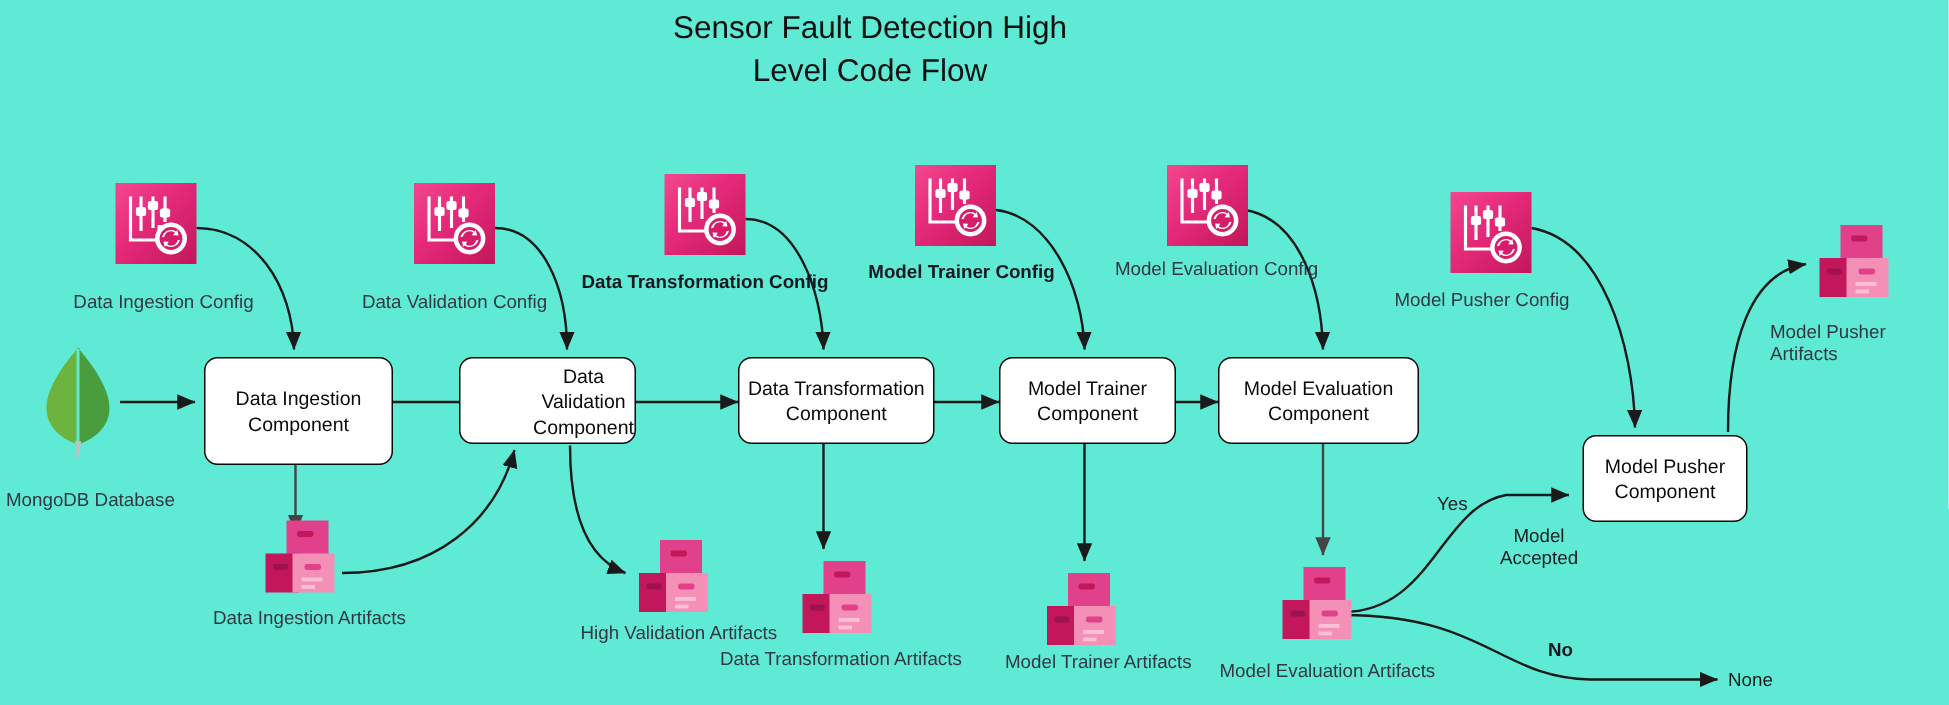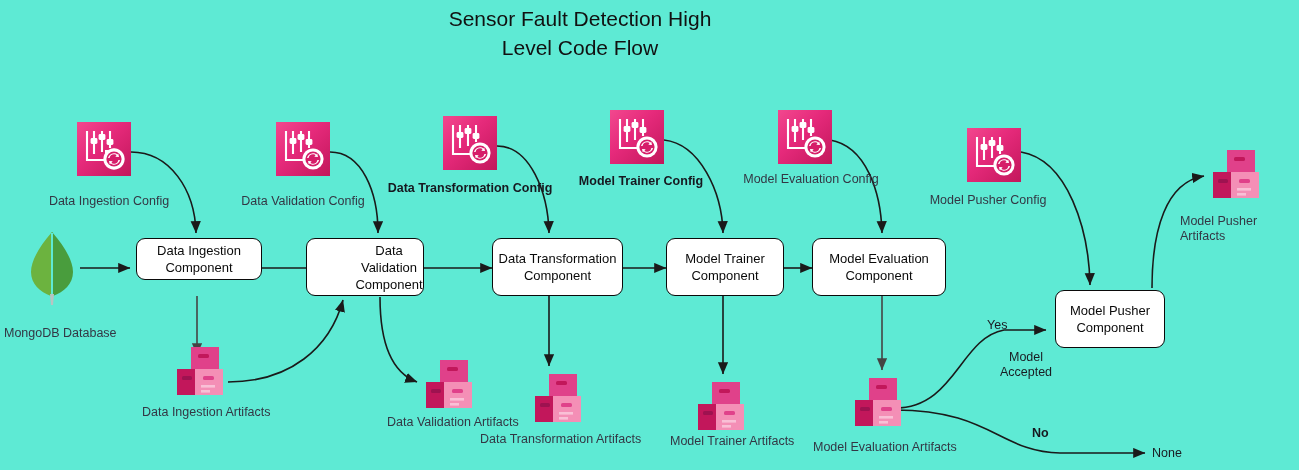--- a/index.html
+++ b/index.html
@@ -307,21 +307,21 @@
         <circle cx="0" cy="0" r="7.6" fill="#d61d69"></circle>
         <g fill="#ffffff">
           <path d="M-4.4,-1.1 A4.4,4.4 0 0 1 2.6,-3.9 L1.4,-2.2 L5.0,-2.0 L4.2,-5.6 L3.4,-4.6 A6.1,6.1 0 0 0 -6.0,-0.9 Z"></path>
           <path d="M4.4,1.1 A4.4,4.4 0 0 1 -2.6,3.9 L-1.4,2.2 L-5.0,2.0 L-4.2,5.6 L-3.4,4.6 A6.1,6.1 0 0 0 6.0,0.9 Z"></path>
         </g>
       </g>
     </svg>
   </div>
   <div class="label center" style="left:988px; top:193px;">Model Pusher Config</div>
 
-  <div class="component" style="left:136px; top:238px; width:126px; height:42px;">Data Ingestion
+  <div class="component" style="left:136px; top:238px; width:126px; height:72px;">Data Ingestion
 Component</div>
 
   <div class="component" style="left:306px; top:238px; width:118px; height:58px;padding-left:48px;">Data Validation
 Component</div>
 
   <div class="component" style="left:492px; top:238px; width:131px; height:58px;">Data Transformation
 Component</div>
 
   <div class="component" style="left:666px; top:238px; width:118px; height:58px;">Model Trainer
 Component</div>
@@ -351,21 +351,21 @@
       <rect x="16" y="2" width="28" height="30" fill="#e0418a"></rect>
       <rect x="23" y="9" width="11" height="4" rx="1.6" fill="#c2175b"></rect>
       <rect x="2" y="24" width="22" height="26" fill="#c2175b"></rect>
       <rect x="7" y="31" width="10" height="4" rx="1.6" fill="#9e1250"></rect>
       <rect x="20" y="24" width="28" height="26" fill="#f48fb6"></rect>
       <rect x="28" y="31" width="11" height="4" rx="1.6" fill="#e0418a"></rect>
       <rect x="26" y="40" width="14" height="2.6" fill="#f9c0d6"></rect>
       <rect x="26" y="45" width="9" height="2.6" fill="#f9c0d6"></rect>
     </svg>
   </div>
-  <div class="label" style="left:387px; top:415px;">Data Validation Artifacts</div>
+  <div class="label" style="left:387px; top:415px;">High Validation Artifacts</div>
 
   <div class="artifact-icon" style="left:533px; top:372px;">
     <svg viewBox="0 0 56 54">
       <rect x="16" y="2" width="28" height="30" fill="#e0418a"></rect>
       <rect x="23" y="9" width="11" height="4" rx="1.6" fill="#c2175b"></rect>
       <rect x="2" y="24" width="22" height="26" fill="#c2175b"></rect>
       <rect x="7" y="31" width="10" height="4" rx="1.6" fill="#9e1250"></rect>
       <rect x="20" y="24" width="28" height="26" fill="#f48fb6"></rect>
       <rect x="28" y="31" width="11" height="4" rx="1.6" fill="#e0418a"></rect>
       <rect x="26" y="40" width="14" height="2.6" fill="#f9c0d6"></rect>
@@ -409,19 +409,19 @@
       <rect x="2" y="24" width="22" height="26" fill="#c2175b"></rect>
       <rect x="7" y="31" width="10" height="4" rx="1.6" fill="#9e1250"></rect>
       <rect x="20" y="24" width="28" height="26" fill="#f48fb6"></rect>
       <rect x="28" y="31" width="11" height="4" rx="1.6" fill="#e0418a"></rect>
       <rect x="26" y="40" width="14" height="2.6" fill="#f9c0d6"></rect>
       <rect x="26" y="45" width="9" height="2.6" fill="#f9c0d6"></rect>
     </svg>
   </div>
   <div class="label" style="left:1180px; top:214px;">Model Pusher Artifacts</div>
 
-  <div class="label dark" style="left:958px; top:318px;margin-left:29px;">Yes</div>
+  <div class="label dark" style="left:958px; top:329px;">Yes</div>
   <div class="label center dark" style="left:989px; top:350px;margin-left:37px;">Model
 Accepted</div>
   <div class="label bold" style="left:1032px; top:426px;">No</div>
   <div class="label dark" style="left:1152px; top:446px;">None</div>
 
 </div>
 
 </body></html>

